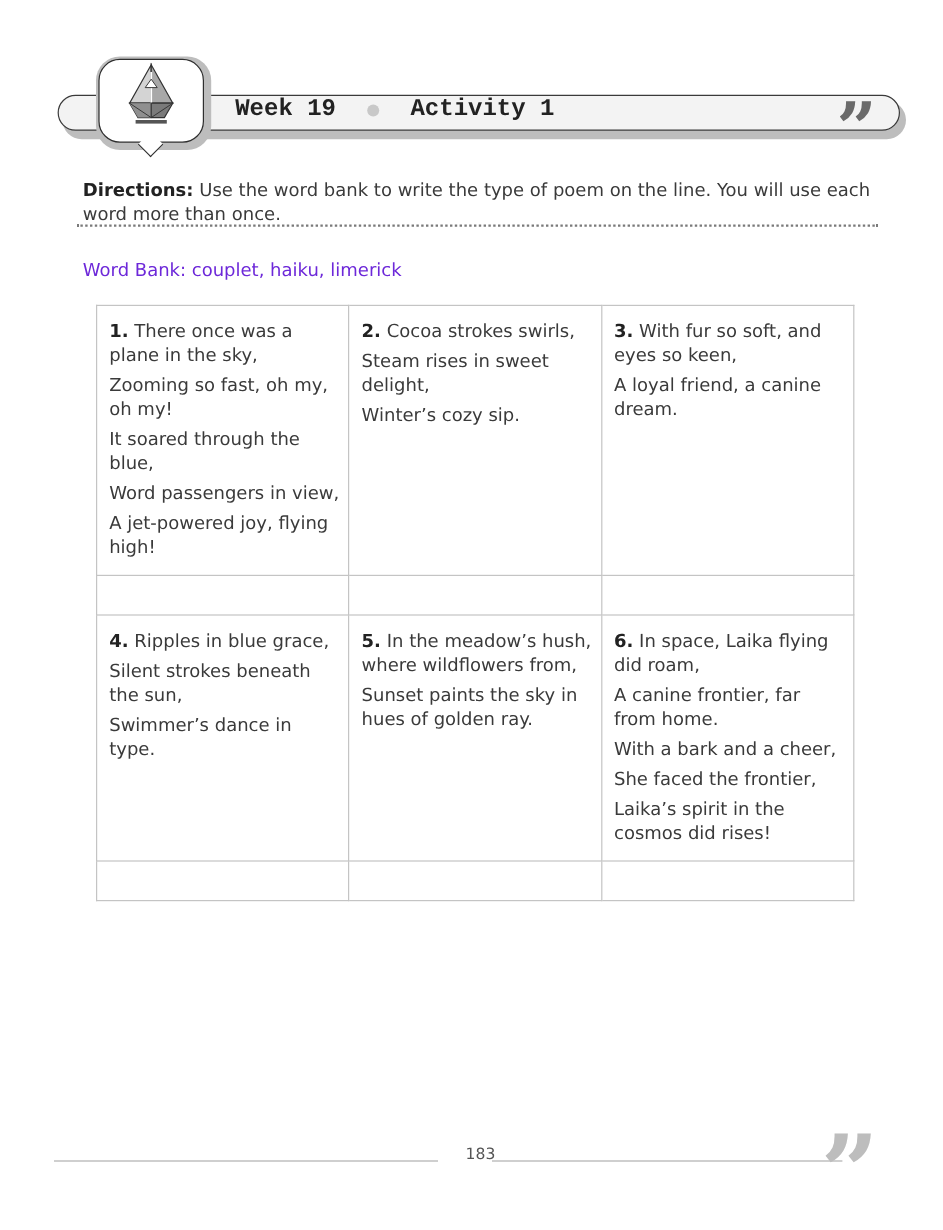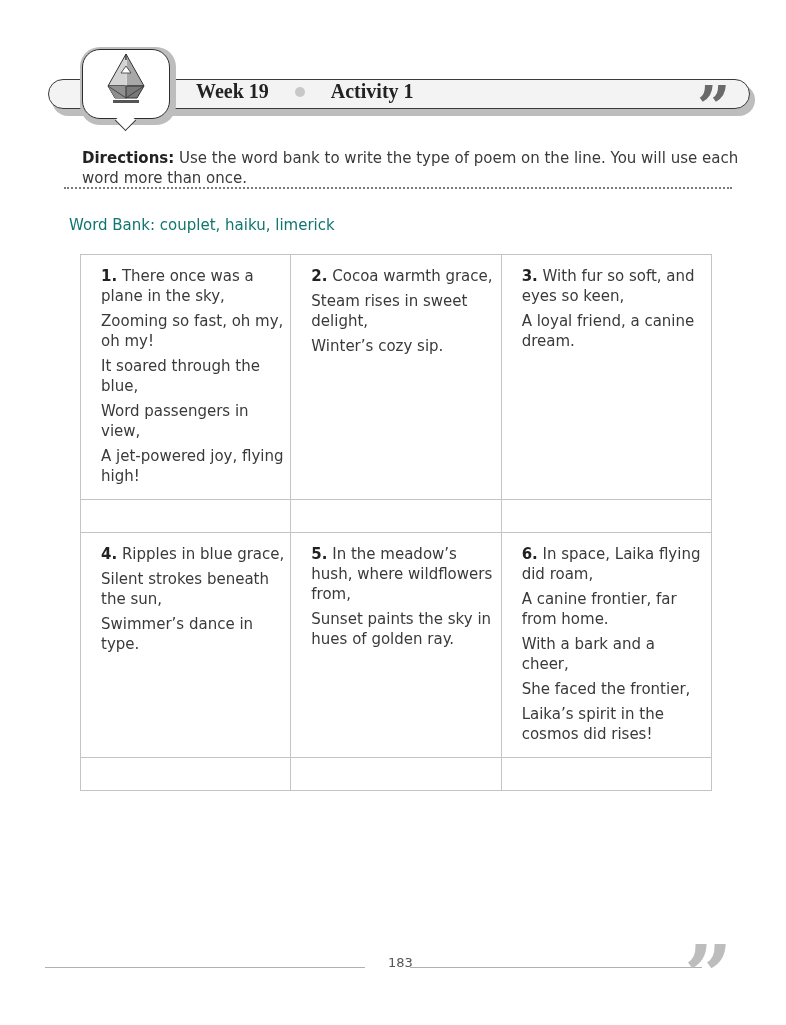--- a/index.html
+++ b/index.html
@@ -29,49 +29,49 @@
     }
     .bubble-tail {
       position: absolute; left: 118px; top: 113px; width: 14px; height: 14px;
       background: #fff; border-right: 1.5px solid #2e2e2e; border-bottom: 1.5px solid #2e2e2e;
       transform: rotate(45deg);
     }
     .boat-icon { position: absolute; left: 104px; top: 52px; width: 44px; height: 52px; }
     .title {
       position: absolute; left: 196px; top: 80px; font-weight: bold; font-size: 20px;
       color: #222; display: flex; align-items: center; gap: 26px; white-space: nowrap;
-      font-family: Liberation Serif, serif;
+      font-family: Liberation Mono, monospace;
     }
     .title .dot { width: 10px; height: 10px; border-radius: 50%; background: #c8c8c8; display: inline-block; }
     .quote-top {
       position: absolute; left: 697px; top: 78px; font-size: 58px; font-weight: bold;
       color: #6a6a6a; font-family: "DejaVu Serif", serif; line-height: 1;
     }
 
     
     .directions {
-      position: absolute; left: 82px; top: 148px; width: 670px;
+      position: absolute; left: 69px; top: 148px; width: 670px;
       font-size: 15px; line-height: 20px; color: #3a3a3a;
     }
     .directions b { color: #222; }
     .dotted {
       position: absolute; left: 64px; top: 187px; width: 668px; height: 0;
       border-top: 2px dotted #7a7a7a;
     }
     .word-bank {
-      position: absolute; left: 69px; top: 216px; font-size: 15px; color: #0f766e;
+      position: absolute; left: 69px; top: 216px; font-size: 15px; color: #6d28d9;
     }
 
     
     .poem-table {
       position: absolute; left: 80px; top: 254px; width: 632px;
       border-collapse: collapse; table-layout: fixed;
     }
     .poem-table td {
-      border: 1.5px solid #c4c4c4; vertical-align: top; padding: 11px 6px 8px 20px;
+      border: 1.5px solid #c4c4c4; vertical-align: top; padding: 11px 6px 8px 10px;
       font-size: 15px; line-height: 20px; color: #3a3a3a;
     }
     .poem-table td.answer { height: 32px; padding: 0; }
     .poem-line { margin: 0 0 5px 0; }
     .num { font-weight: bold; color: #222; }
 
     
     .footer-line-left {
       position: absolute; left: 45px; top: 967px; width: 320px; border-top: 1.5px solid #b0b0b0;
     }
@@ -126,21 +126,21 @@
   <tbody>
       <tr>
     <td>
       <p class="poem-line"><span class="num">1.</span> <span>There once was a plane in the sky,</span></p>
       <p class="poem-line">Zooming so fast, oh my, oh my!</p>
       <p class="poem-line">It soared through the blue,</p>
       <p class="poem-line">Word passengers in view,</p>
       <p class="poem-line">A jet-powered joy, flying high!</p>
     </td>
     <td>
-      <p class="poem-line"><span class="num">2.</span> <span>Cocoa warmth grace,</span></p>
+      <p class="poem-line"><span class="num">2.</span> <span>Cocoa strokes swirls,</span></p>
       <p class="poem-line">Steam rises in sweet delight,</p>
       <p class="poem-line">Winter’s cozy sip.</p>
     </td>
     <td>
       <p class="poem-line"><span class="num">3.</span> <span>With fur so soft, and eyes so keen,</span></p>
       <p class="poem-line">A loyal friend, a canine dream.</p>
     </td>
   </tr>
   <tr>
     <td class="answer"></td>

